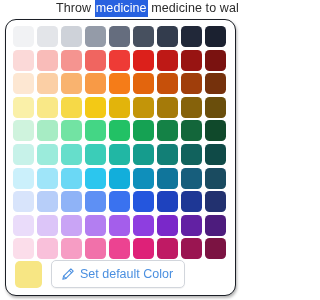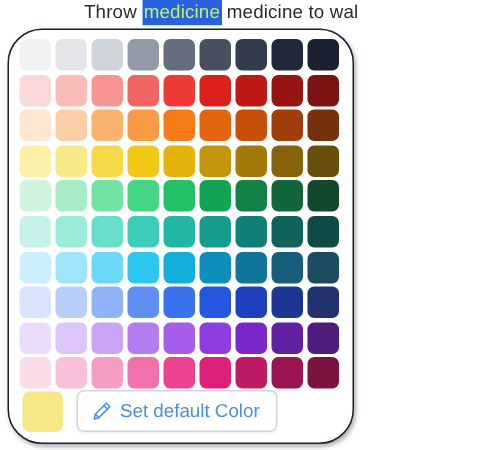--- a/index.html
+++ b/index.html
@@ -18,33 +18,33 @@
     white-space:nowrap;
     overflow:hidden;
     font-size:12.5px;
     color:#2b2b2b;
     line-height:17px;
     padding-left:56px;
     letter-spacing:0.1px;
   }
   .sel {
     background:#2862e0;
-    color:#bef264;
+    color:#ffffff;
     padding:1px 1px 2px 1px;
     text-align:right;
   }
 
   
   #color-picker-popover {
     position:absolute;
     left:5px; top:19px;
     width:231px; height:277px;
     background:#ffffff;
     border:1.6px solid #1b1f26;
-    border-radius:23px;
+    border-radius:11px;
     box-shadow:1px 2px 3px rgba(0,0,0,0.30);
     overflow:hidden;
   }
 
   
   #color-swatch-grid {
     position:absolute;
     left:7px; top:6px;
     display:grid;
     grid-template-columns:repeat(9, 21px);

